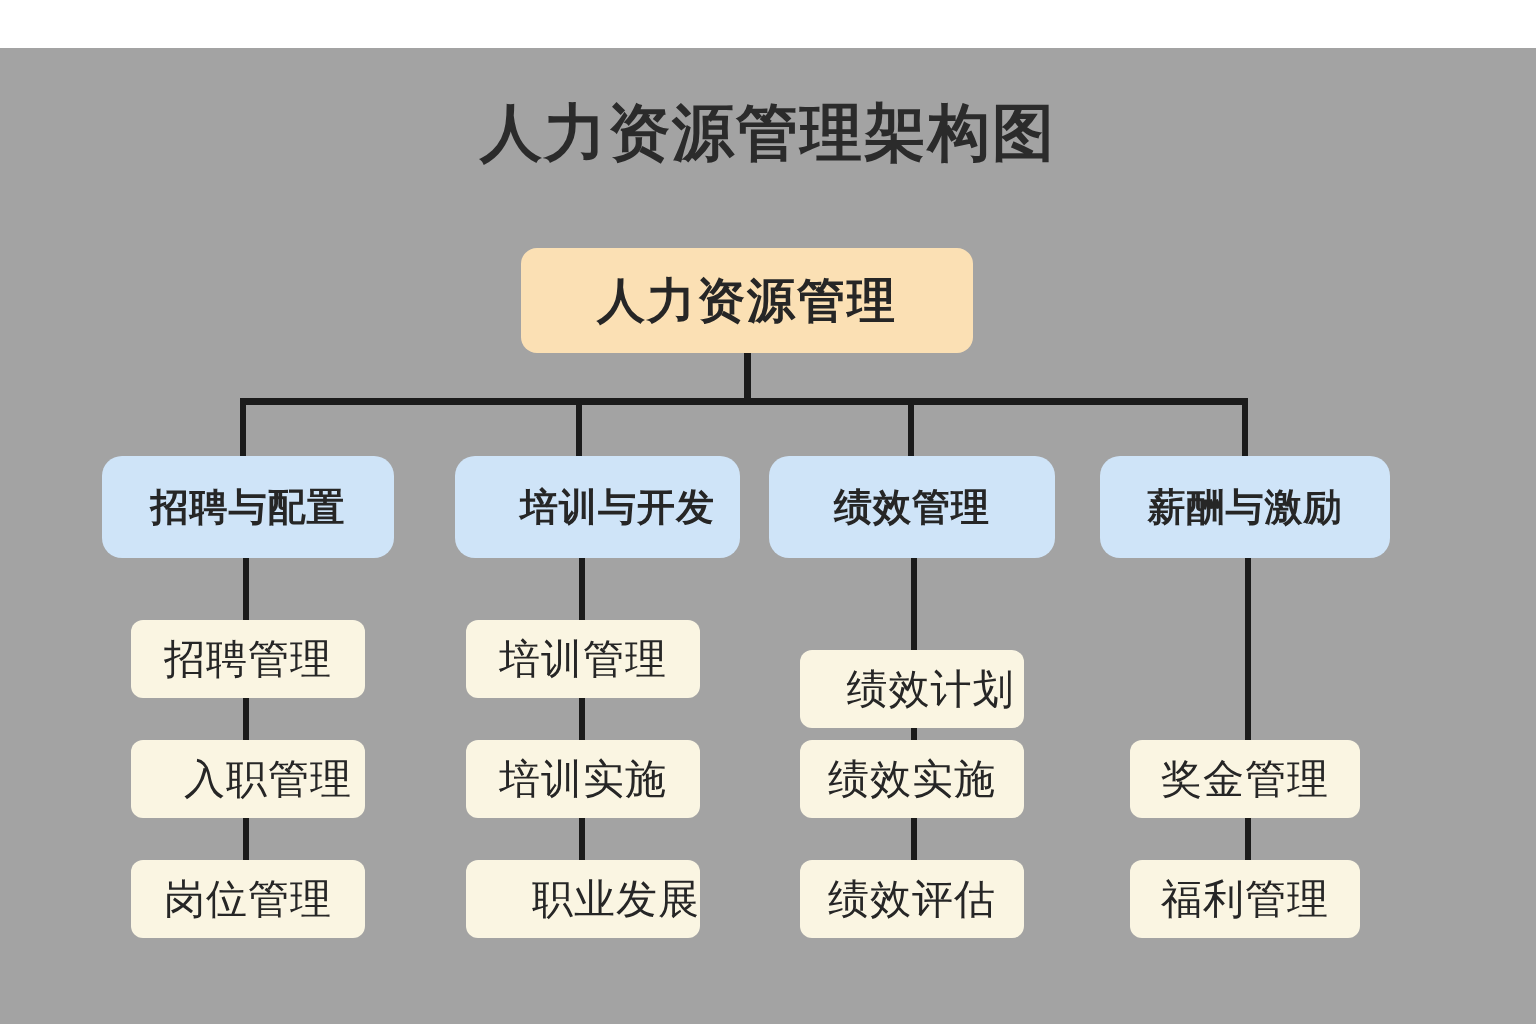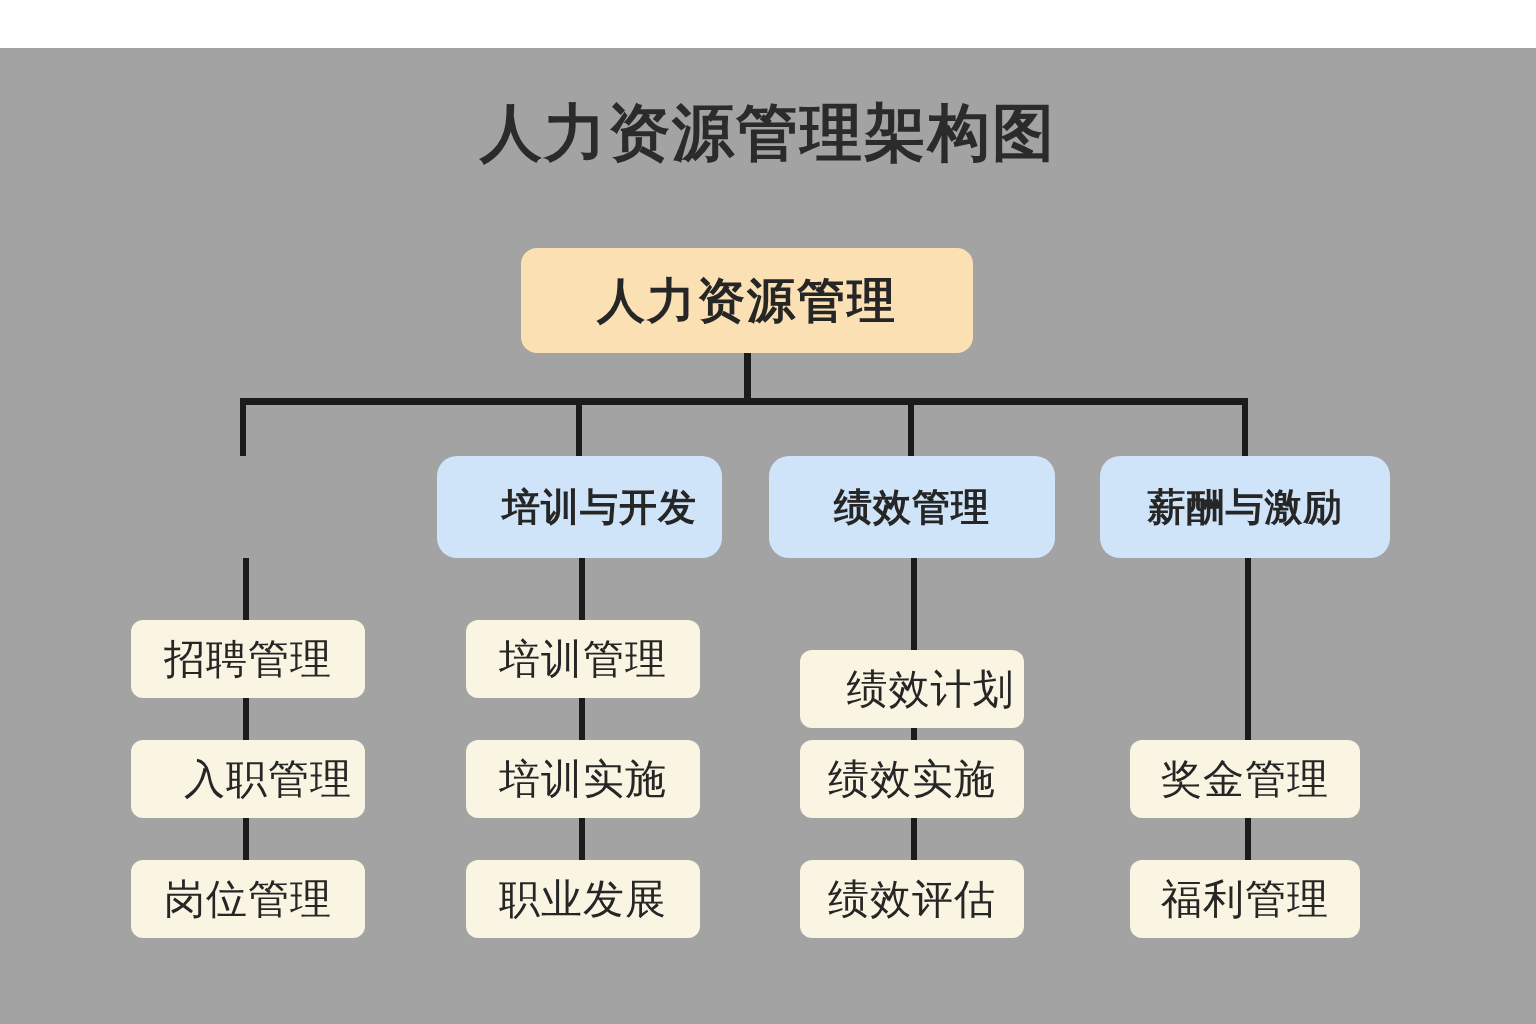--- a/index.html
+++ b/index.html
@@ -101,22 +101,25 @@
 
   <div class="conn conn-v" style="left:243px; top:510px; height:372px;"></div>
   <div class="conn conn-v" style="left:579px; top:510px; height:372px;"></div>
   <div class="conn conn-v" style="left:911px; top:510px; height:372px;"></div>
   <div class="conn conn-v" style="left:1245px; top:510px; height:372px;"></div>
 
   <div class="node node-root" style="left:521px; top:200px; width:452px; height:105px;">
     <span>人力资源管理</span>
   </div>
 
+  <div class="node node-branch" style="left:102px; top:408px; width:292px; height:102px;">
+    <span>招聘与配置</span>
+  </div>
 
-  <div class="node node-branch" style="left:437px; top:408px; width:285px; height:102px;padding-left:40px;">
+  <div class="node node-branch" style="left:455px; top:408px; width:285px; height:102px;padding-left:40px;">
     <span>培训与开发</span>
   </div>
 
   <div class="node node-branch" style="left:769px; top:408px; width:286px; height:102px;">
     <span>绩效管理</span>
   </div>
 
   <div class="node node-branch" style="left:1100px; top:408px; width:290px; height:102px;">
     <span>薪酬与激励</span>
   </div>
@@ -130,21 +133,21 @@
   <div class="node node-leaf" style="left:131px; top:812px; width:234px; height:78px;">
     <span>岗位管理</span>
   </div>
 
   <div class="node node-leaf" style="left:466px; top:572px; width:234px; height:78px;">
     <span>培训管理</span>
   </div>
   <div class="node node-leaf" style="left:466px; top:692px; width:234px; height:78px;">
     <span>培训实施</span>
   </div>
-  <div class="node node-leaf" style="left:466px; top:812px; width:234px; height:78px;">
+  <div class="node node-leaf" style="left:466px; top:812px; width:234px; height:78px;justify-content:flex-end;">
     <span>职业发展</span>
   </div>
 
   <div class="node node-leaf" style="left:800px; top:602px; width:224px; height:78px;padding-left:37px;">
     <span>绩效计划</span>
   </div>
   <div class="node node-leaf" style="left:800px; top:692px; width:224px; height:78px;">
     <span>绩效实施</span>
   </div>
   <div class="node node-leaf" style="left:800px; top:812px; width:224px; height:78px;">

